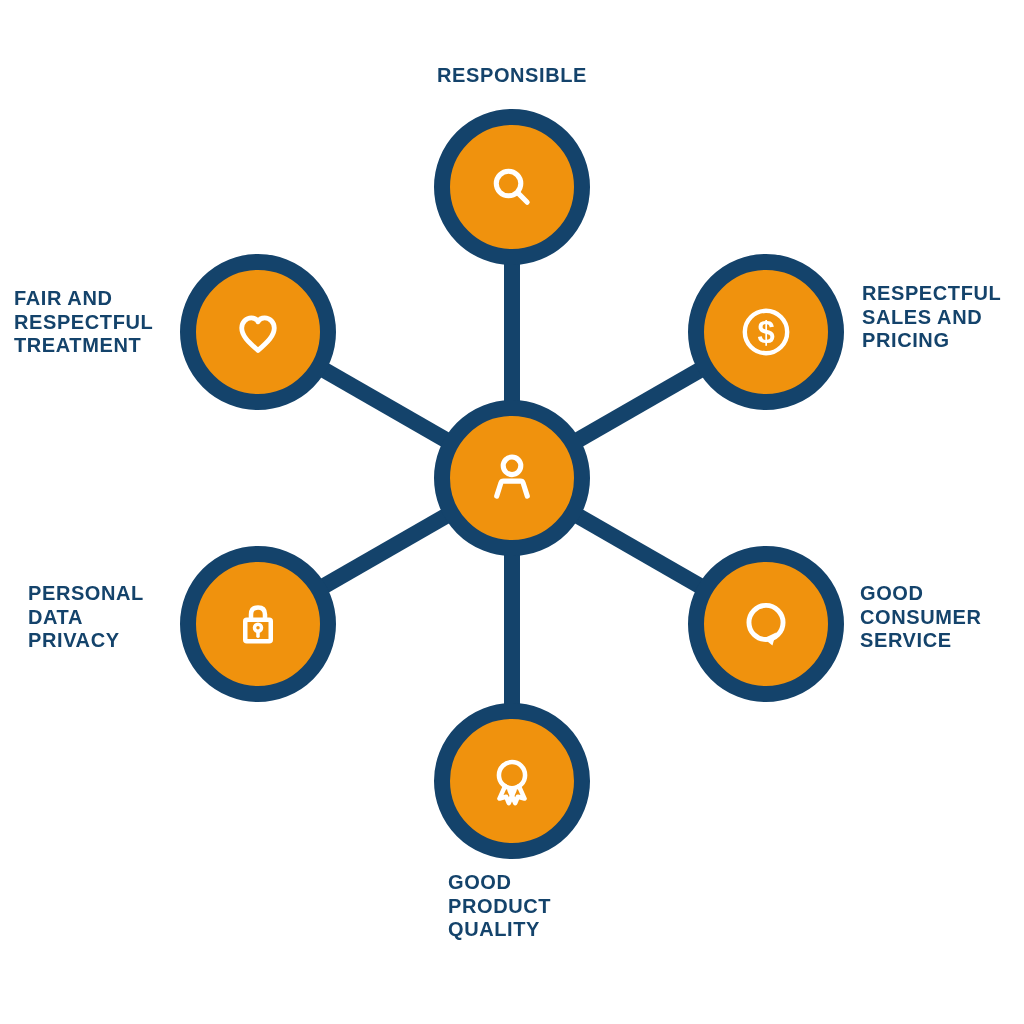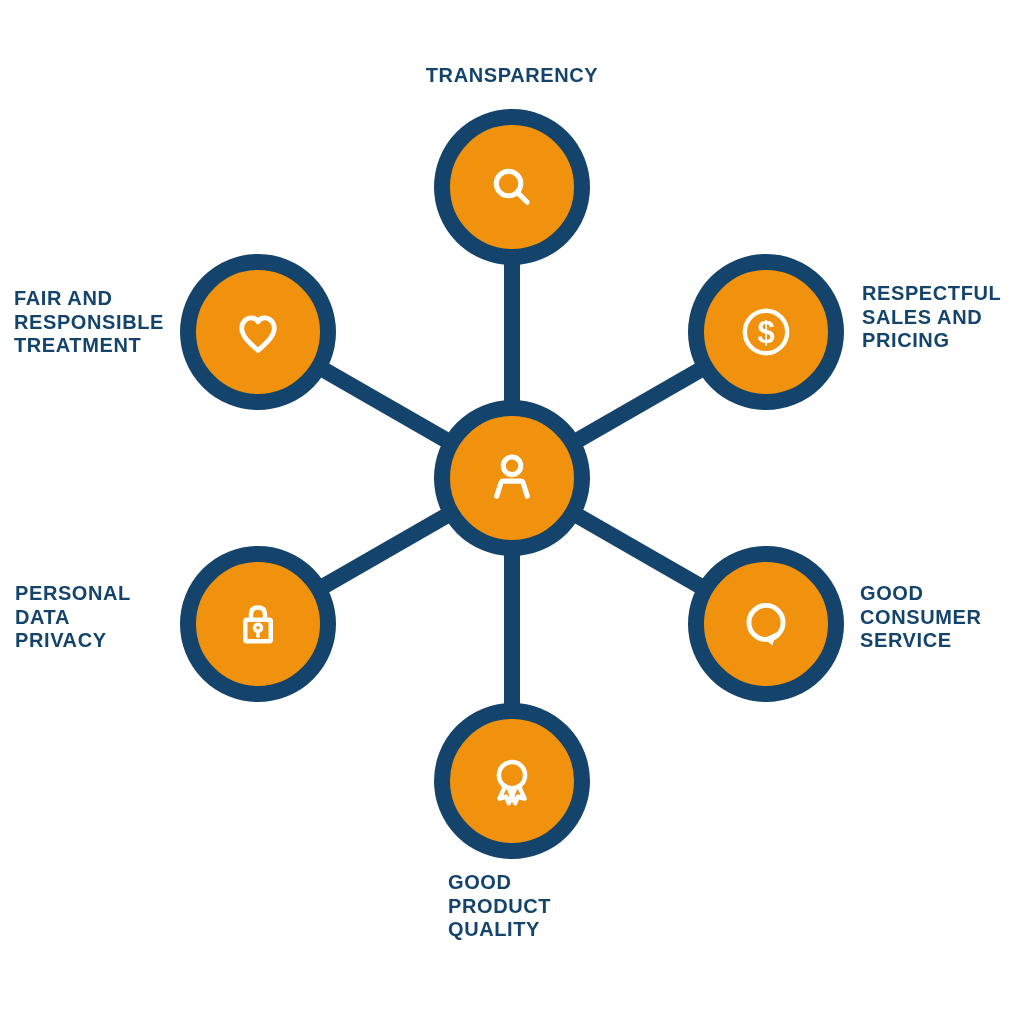--- a/index.html
+++ b/index.html
@@ -48,21 +48,21 @@
   }
   .label-top {
     left: 362px;
     top: 64px;
     width: 300px;
     text-align: center;
   }
   .label-upper-right { left: 862px; top: 282px; }
   .label-lower-right { left: 860px; top: 582px; }
   .label-bottom      { left: 448px; top: 871px; }
-  .label-lower-left  { left: 15px;  top: 582px; }
+  .label-lower-left  { left: 28px;  top: 582px; }
   .label-upper-left  { left: 14px;  top: 287px; }
 
   .node-center      { left: 434px; top: 400px; }
   .node-top         { left: 434px; top: 109px; }
   .node-upper-right { left: 688px; top: 254px; }
   .node-lower-right { left: 688px; top: 546px; }
   .node-bottom      { left: 434px; top: 703px; }
   .node-lower-left  { left: 180px; top: 546px; }
   .node-upper-left  { left: 180px; top: 254px; }
 </style>
@@ -124,35 +124,35 @@
       <line x1="12" y1="15" x2="12" y2="16.9" stroke-width="1.4"></line>
     </svg>
   </div>
 
   <div class="node node-upper-left">
     <svg width="64" height="64" viewBox="0 0 24 24" fill="none" stroke="currentColor" stroke-width="1.8" stroke-linecap="round" stroke-linejoin="round">
       <path d="M12 18.9 C8.2 15.6 5.9 13.3 5.9 10.5 C5.9 8.3 7.6 6.7 9.5 6.7 C10.7 6.7 11.6 7.3 12 8.2 C12.4 7.3 13.3 6.7 14.5 6.7 C16.4 6.7 18.1 8.3 18.1 10.5 C18.1 13.3 15.8 15.6 12 18.9 Z"></path>
     </svg>
   </div>
 
-  <div class="label label-top">TRANSPARENCY</div>
+  <div class="label label-top">RESPONSIBLE</div>
 
   <div class="label label-upper-right">RESPECTFUL
 SALES AND
 PRICING</div>
 
   <div class="label label-lower-right">GOOD
 CONSUMER
 SERVICE</div>
 
   <div class="label label-bottom">GOOD
 PRODUCT
 QUALITY</div>
 
   <div class="label label-lower-left">PERSONAL
 DATA
 PRIVACY</div>
 
   <div class="label label-upper-left">FAIR AND
-RESPONSIBLE
+RESPECTFUL
 TREATMENT</div>
 
 </div>
 
 </body></html>

